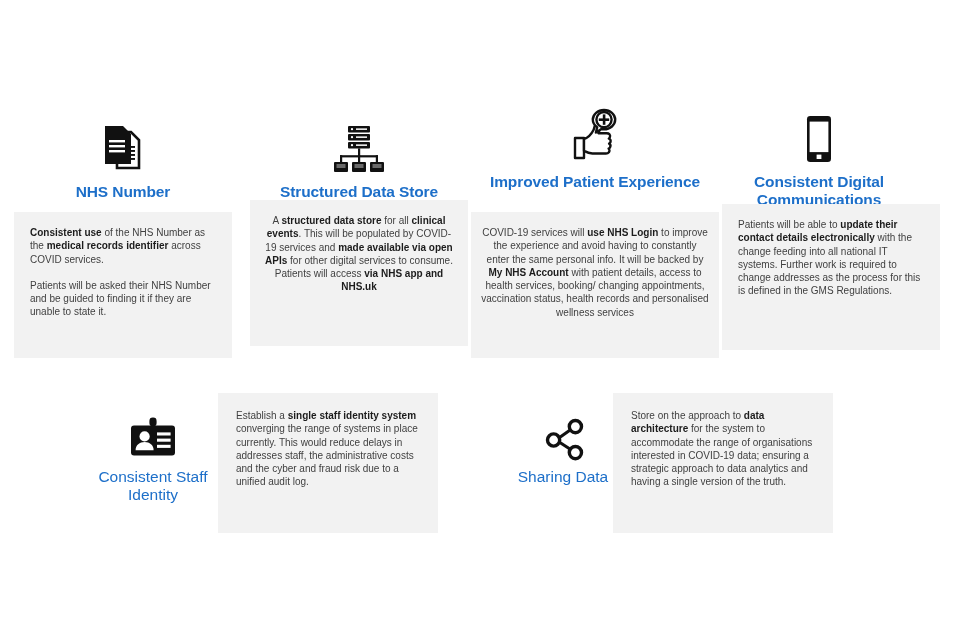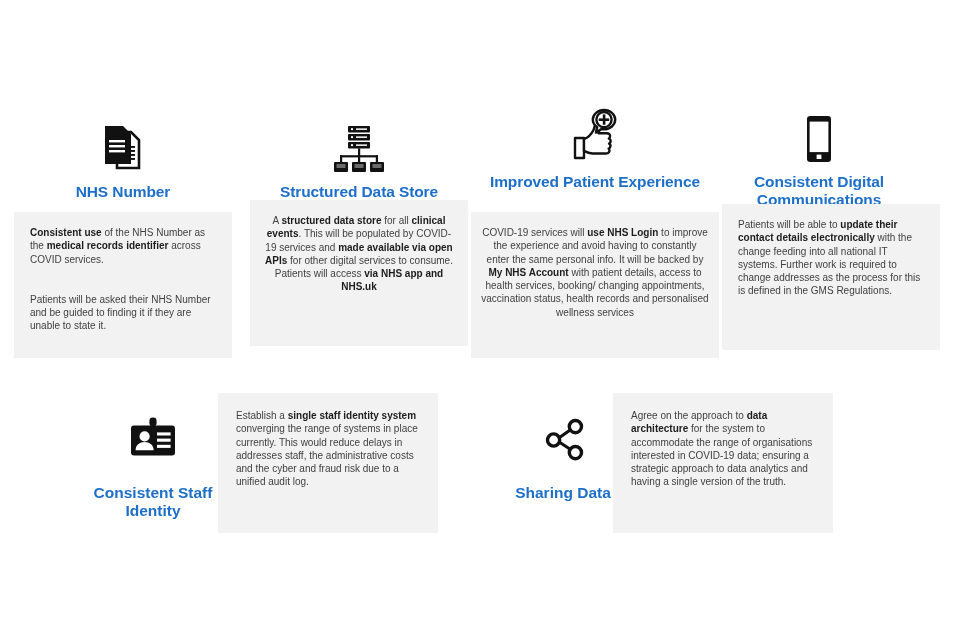--- a/index.html
+++ b/index.html
@@ -46,38 +46,37 @@
     background: #f2f2f2;
     box-sizing: border-box;
     font-size: 10px;
     line-height: 1.33;
     color: #3f3f3f;
   }
   .body-box p {
     margin: 0;
   }
   .body-box p + p {
-    margin-top: 27px;
+    margin-top: 13px;
   }
   .body-box b {
     color: #1c1c1c;
     font-weight: bold;
   }
   .t-center { text-align: center; }
   .t-left   { text-align: left; }
 
   
   .row2-label {
     position: absolute;
     text-align: center;
     color: #1D6FC9;
     font-size: 15.5px;
-    font-weight: bold;
+    font-weight: normal;
     line-height: 1.18;
-    margin-top: 16px;
   }
   .row2-icon {
     position: absolute;
     display: flex;
     align-items: center;
     justify-content: center;
   }
 
   svg { display: block; }
 </style>
@@ -189,16 +188,16 @@
     <svg width="46" height="46" viewBox="0 0 46 46" aria-hidden="true">
       <line x1="14" y1="23" x2="31" y2="11" stroke="#111111" stroke-width="3.1"></line>
       <line x1="14" y1="23" x2="31" y2="34" stroke="#111111" stroke-width="3.1"></line>
       <circle cx="11.6" cy="23" r="6.1" fill="#ffffff" stroke="#111111" stroke-width="3.4"></circle>
       <circle cx="33.4" cy="9.6" r="6.1" fill="#ffffff" stroke="#111111" stroke-width="3.4"></circle>
       <circle cx="33.4" cy="35.6" r="6.1" fill="#ffffff" stroke="#111111" stroke-width="3.4"></circle>
     </svg>
   </div>
   <div class="row2-label" style="left:498px; top:468px; width:130px;">Sharing Data</div>
   <div class="body-box t-left" style="left:613px; top:393px; width:220px; height:140px; padding:16px 18px;">
-      <p><span>Agree on the approach to </span><b>data architecture</b><span> for the system to accommodate the range of organisations interested in COVID-19 data; ensuring a strategic approach to data analytics and having a single version of the truth.</span></p>
+      <p><span>Store on the approach to </span><b>data architecture</b><span> for the system to accommodate the range of organisations interested in COVID-19 data; ensuring a strategic approach to data analytics and having a single version of the truth.</span></p>
     </div>
 
 </div>
 
 </body></html>

